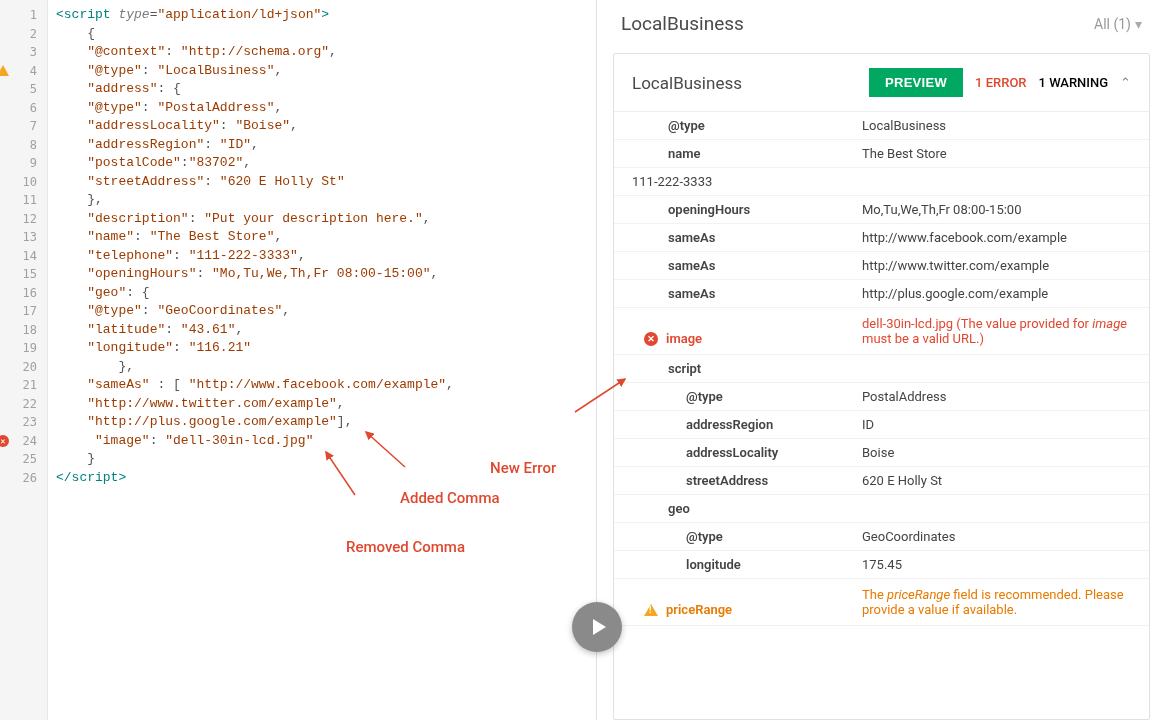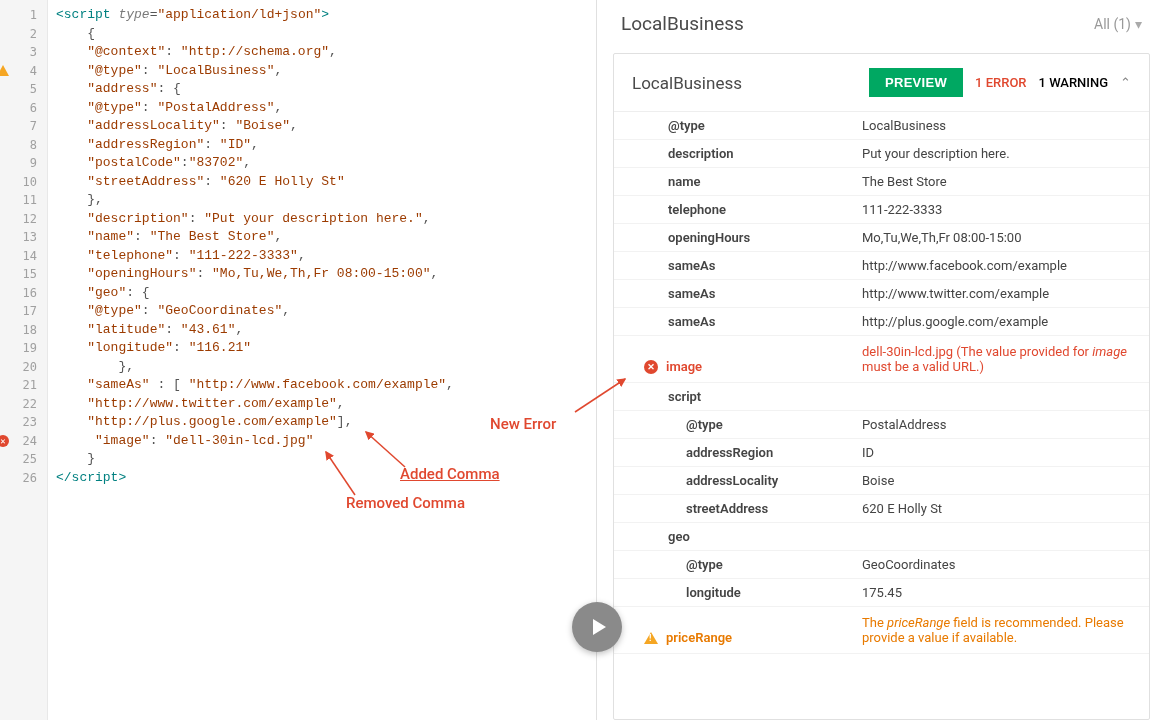--- a/index.html
+++ b/index.html
@@ -8,21 +8,21 @@
 .left-panel { width: 596px; height: 720px; position: relative; display: flex; }
 .gutter { width: 48px; background: #f5f5f5; border-right: 1px solid #e8e8e8; padding-top: 6px; position: relative; }
 .gutter-line { height: 18.5px; line-height: 18.5px; text-align: right; padding-right: 10px; color: #a0a0a0; font-family: Menlo, Consolas, monospace; font-size: 12px; position: relative; }
 .code-area { flex: 1; padding: 6px 0 0 8px; font-family: Menlo, Consolas, "Courier New", monospace; font-size: 13px; line-height: 18.5px; white-space: pre; overflow: hidden; }
 .code-line { height: 18.5px; }
 .t-tag { color: #008080; }
 .t-attr { color: #7a7a7a; font-style: italic; }
 .t-key { color: #9c3b00; }
 .t-str { color: #9c3b00; }
 .t-punc { color: #555; }
-.annotation { position: absolute; color: #e0482f; font-size: 15px; font-weight: 500; pointer-events: none; }
+.annotation { position: absolute; color: #e0482f; font-size: 15px; font-weight: 500; pointer-events: none; margin-top: 44px; }
 .arrow-svg { position: absolute; pointer-events: none; }
 .right-panel { width: 570px; height: 720px; border-left: 1px solid #e0e0e0; display: flex; flex-direction: column; }
 .right-header { display: flex; align-items: center; justify-content: space-between; padding: 12px 24px 10px 24px; }
 .right-header-title { font-size: 19px; color: #4a4a4a; font-weight: 400; }
 .right-header-filter { display: flex; gap: 4px; color: #999; font-size: 14px; cursor: pointer; }
 .card { margin: 8px 16px 0 16px; border: 1px solid #e0e0e0; border-radius: 2px; overflow-y: auto; flex: 1; }
 .card::-webkit-scrollbar { width: 0; }
 .card-header { display: flex; align-items: center; padding: 14px 18px; gap: 12px; border-bottom: 1px solid #eee; }
 .card-title { font-size: 17px; color: #4a4a4a; flex: 1; }
 .preview-btn { background: #00a862; color: #fff; border: none; padding: 7px 16px; font-size: 13px; font-weight: 600; letter-spacing: 0.3px; cursor: pointer; }
@@ -78,21 +78,21 @@
         <div class="gutter-line">23</div>
         <div class="gutter-line">24<span style="position: absolute; left: -3px; top: 3px; width: 12px; height: 12px; border-radius: 50%; background: rgb(224, 72, 47);">
             <span style="color:#fff;font-size:9px;line-height:12px;display:block;text-align:center;font-weight:bold;">✕</span>
           </span></div>
         <div class="gutter-line">25</div>
         <div class="gutter-line">26</div>
       </div>
     <div class="code-area" id="code"><div class="code-line"><span class="t-tag">&lt;script </span><span class="t-attr">type</span><span class="t-punc">=</span><span class="t-str">"application/ld+json"</span><span class="t-tag">&gt;</span></div><div class="code-line"><span class="t-punc">    {</span></div><div class="code-line"><span>    </span><span class="t-key">"@context"</span><span class="t-punc">: </span><span class="t-str">"http://schema.org"</span><span class="t-punc">,</span></div><div class="code-line"><span>    </span><span class="t-key">"@type"</span><span class="t-punc">: </span><span class="t-str">"LocalBusiness"</span><span class="t-punc">,</span></div><div class="code-line"><span>    </span><span class="t-key">"address"</span><span class="t-punc">: {</span></div><div class="code-line"><span>    </span><span class="t-key">"@type"</span><span class="t-punc">: </span><span class="t-str">"PostalAddress"</span><span class="t-punc">,</span></div><div class="code-line"><span>    </span><span class="t-key">"addressLocality"</span><span class="t-punc">: </span><span class="t-str">"Boise"</span><span class="t-punc">,</span></div><div class="code-line"><span>    </span><span class="t-key">"addressRegion"</span><span class="t-punc">: </span><span class="t-str">"ID"</span><span class="t-punc">,</span></div><div class="code-line"><span>    </span><span class="t-key">"postalCode"</span><span class="t-punc">:</span><span class="t-str">"83702"</span><span class="t-punc">,</span></div><div class="code-line"><span>    </span><span class="t-key">"streetAddress"</span><span class="t-punc">: </span><span class="t-str">"620 E Holly St"</span></div><div class="code-line"><span class="t-punc">    },</span></div><div class="code-line"><span>    </span><span class="t-key">"description"</span><span class="t-punc">: </span><span class="t-str">"Put your description here."</span><span class="t-punc">,</span></div><div class="code-line"><span>    </span><span class="t-key">"name"</span><span class="t-punc">: </span><span class="t-str">"The Best Store"</span><span class="t-punc">,</span></div><div class="code-line"><span>    </span><span class="t-key">"telephone"</span><span class="t-punc">: </span><span class="t-str">"111-222-3333"</span><span class="t-punc">,</span></div><div class="code-line"><span>    </span><span class="t-key">"openingHours"</span><span class="t-punc">: </span><span class="t-str">"Mo,Tu,We,Th,Fr 08:00-15:00"</span><span class="t-punc">,</span></div><div class="code-line"><span>    </span><span class="t-key">"geo"</span><span class="t-punc">: {</span></div><div class="code-line"><span>    </span><span class="t-key">"@type"</span><span class="t-punc">: </span><span class="t-str">"GeoCoordinates"</span><span class="t-punc">,</span></div><div class="code-line"><span>    </span><span class="t-key">"latitude"</span><span class="t-punc">: </span><span class="t-str">"43.61"</span><span class="t-punc">,</span></div><div class="code-line"><span>    </span><span class="t-key">"longitude"</span><span class="t-punc">: </span><span class="t-str">"116.21"</span></div><div class="code-line"><span class="t-punc">        },</span></div><div class="code-line"><span>    </span><span class="t-key">"sameAs"</span><span class="t-punc"> : [ </span><span class="t-str">"http://www.facebook.com/example"</span><span class="t-punc">,</span></div><div class="code-line"><span>    </span><span class="t-str">"http://www.twitter.com/example"</span><span class="t-punc">,</span></div><div class="code-line"><span>    </span><span class="t-str">"http://plus.google.com/example"</span><span class="t-punc">],</span></div><div class="code-line"><span>     </span><span class="t-key">"image"</span><span class="t-punc">: </span><span class="t-str">"dell-30in-lcd.jpg"</span></div><div class="code-line"><span class="t-punc">    }</span></div><div class="code-line"><span class="t-tag">&lt;/script&gt;</span></div></div>
 
     <div class="annotation" style="left:490px; top:415px;">New Error</div>
-    <div class="annotation" style="left:400px; top:465px;text-decoration:underline;">Added Comma</div>
+    <div class="annotation" style="left:400px; top:445px;">Added Comma</div>
     <div class="annotation" style="left:346px; top:494px;">Removed Comma</div>
 
     <svg class="arrow-svg" style="left:570px; top:374px;" width="60" height="40">
       <defs>
           <marker id="ah1" markerWidth="6" markerHeight="6" refX="5" refY="3" orient="auto">
             <path d="M0,0 L6,3 L0,6 Z" fill="#e0482f"></path>
           </marker>
         </defs>
       <line x1="5" y1="38" x2="55" y2="5" stroke="#e0482f" stroke-width="1.5" marker-end="url(#ah1)"></line>
     </svg>
@@ -133,34 +133,25 @@
       </div>
       <div id="rows">
           <div class="prop-row">
             <div class="prop-key indent-1">
               <span>@type</span>
             </div>
             <div class="prop-val">LocalBusiness</div>
           </div>
           <div class="prop-row">
             <div class="prop-key indent-1">
-              <span>description</span>
-            </div>
-            <div class="prop-val">Put your description here.</div>
-          </div>
-          <div class="prop-row">
-            <div class="prop-key indent-1">
               <span>name</span>
             </div>
             <div class="prop-val">The Best Store</div>
           </div>
           <div class="prop-row">
-            <div class="prop-key indent-1">
-              <span>telephone</span>
-            </div>
             <div class="prop-val">111-222-3333</div>
           </div>
           <div class="prop-row">
             <div class="prop-key indent-1">
               <span>openingHours</span>
             </div>
             <div class="prop-val">Mo,Tu,We,Th,Fr 08:00-15:00</div>
           </div>
           <div class="prop-row">
             <div class="prop-key indent-1">

